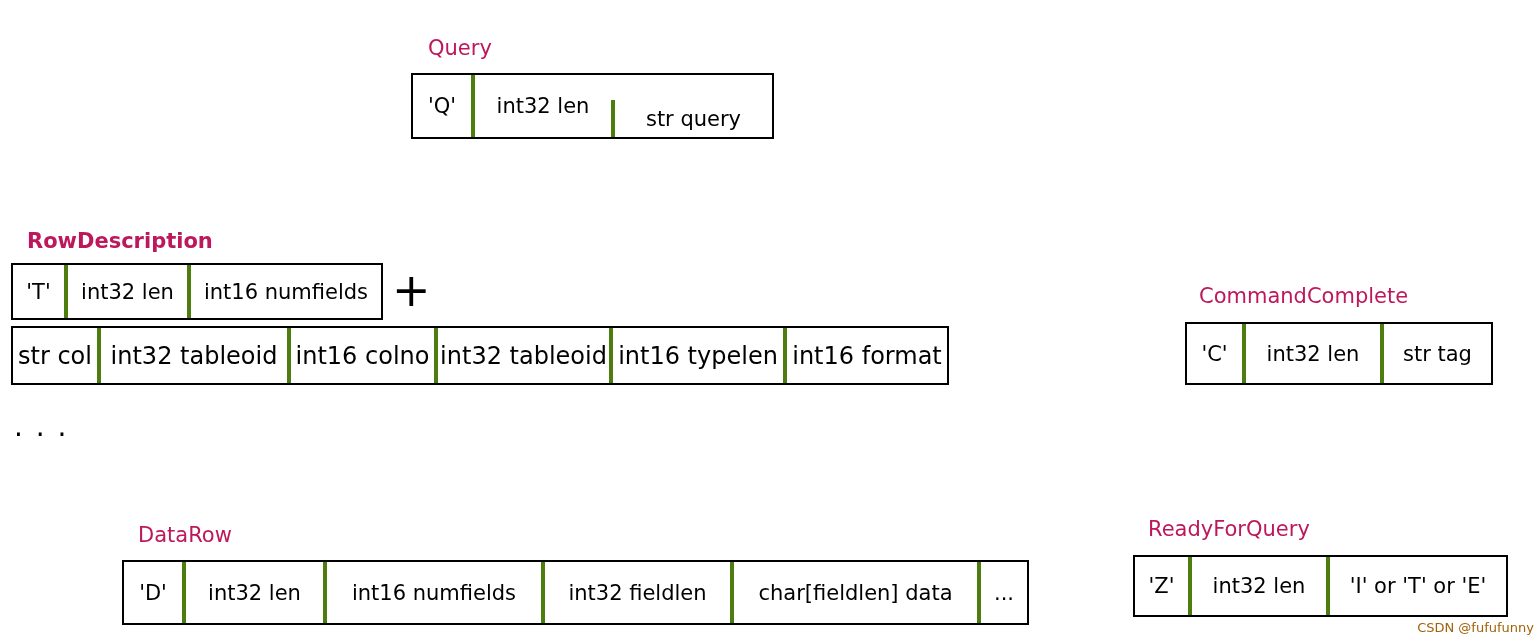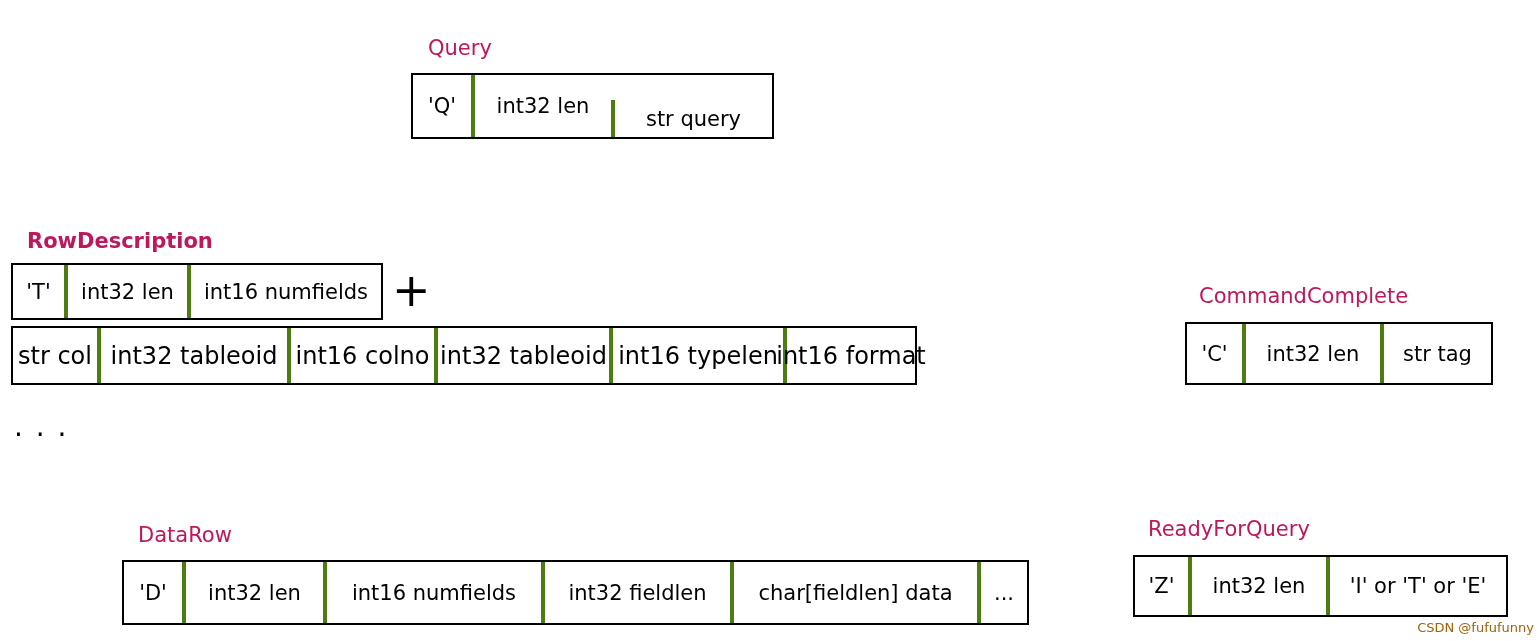--- a/index.html
+++ b/index.html
@@ -85,21 +85,21 @@
     <div class="cell" style="width:123px;">int32 len</div>
     <div class="cell" style="width:194px;">int16 numfields</div>
   </div>
   <span class="plus" style="left:392px; top:272px;">+</span>
   <div class="box fields" style="left:11px; top:326px; height:55px;">
     <div class="cell" style="width:84px;">str col</div>
     <div class="cell" style="width:190px;">int32 tableoid</div>
     <div class="cell" style="width:147px;">int16 colno</div>
     <div class="cell" style="width:175px;">int32 tableoid</div>
     <div class="cell" style="width:174px;">int16 typelen</div>
-    <div class="cell" style="width:132px;">int16 format</div>
+    <div class="cell" style="width:164px;">int16 format</div>
   </div>
 
   <div class="label" style="left:1199px; top:283px;">CommandComplete</div>
   <div class="box" style="left:1185px; top:322px; height:59px;">
     <div class="cell" style="width:55px;">'C'</div>
     <div class="cell" style="width:138px;">int32 len</div>
     <div class="cell" style="width:111px;">str tag</div>
   </div>
 
   <div class="dots" style="left:14px; top:410px;">. . .</div>

